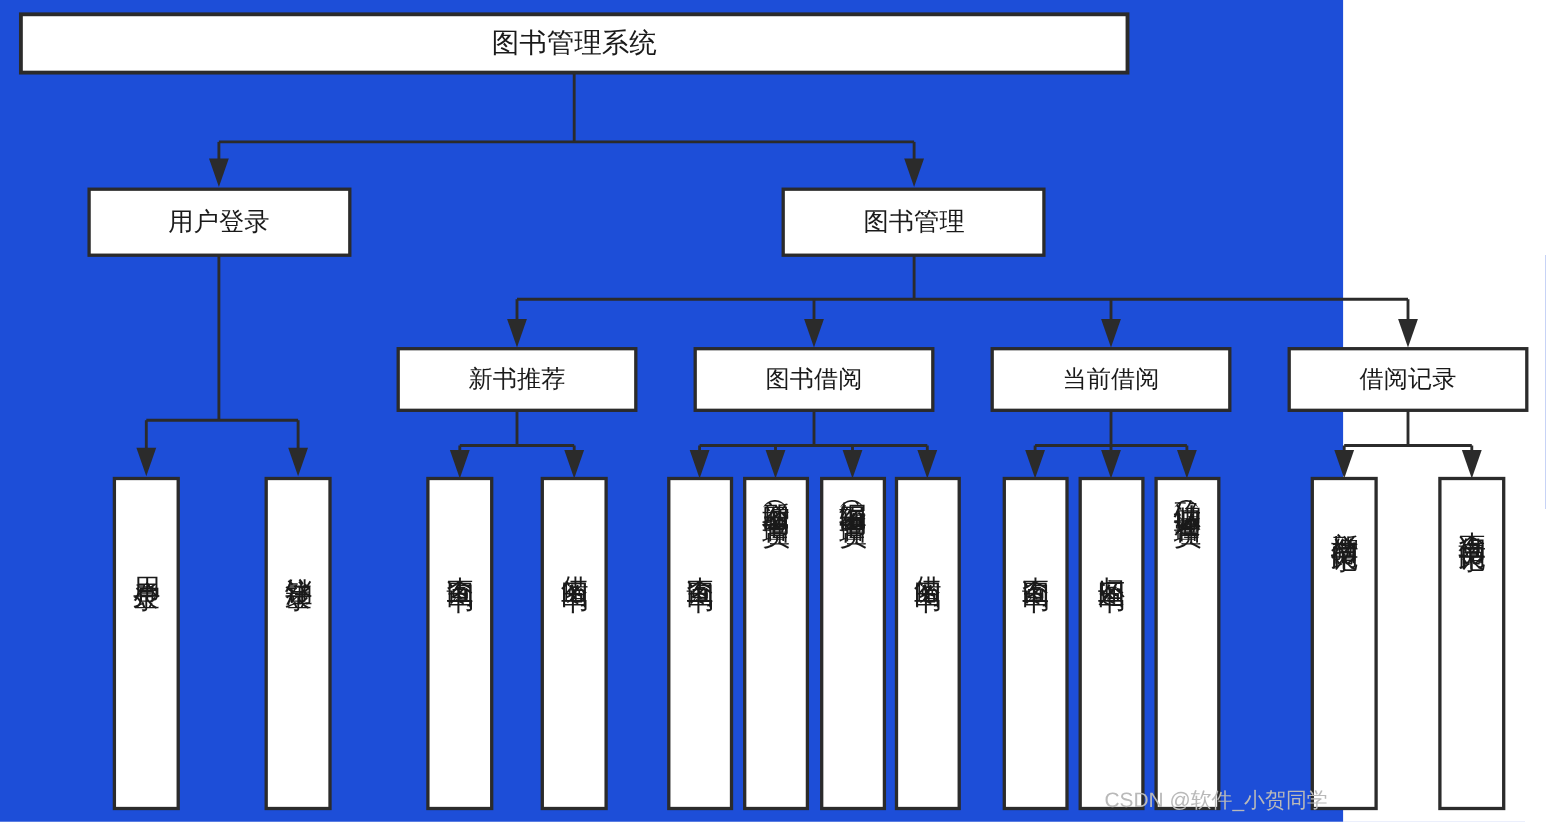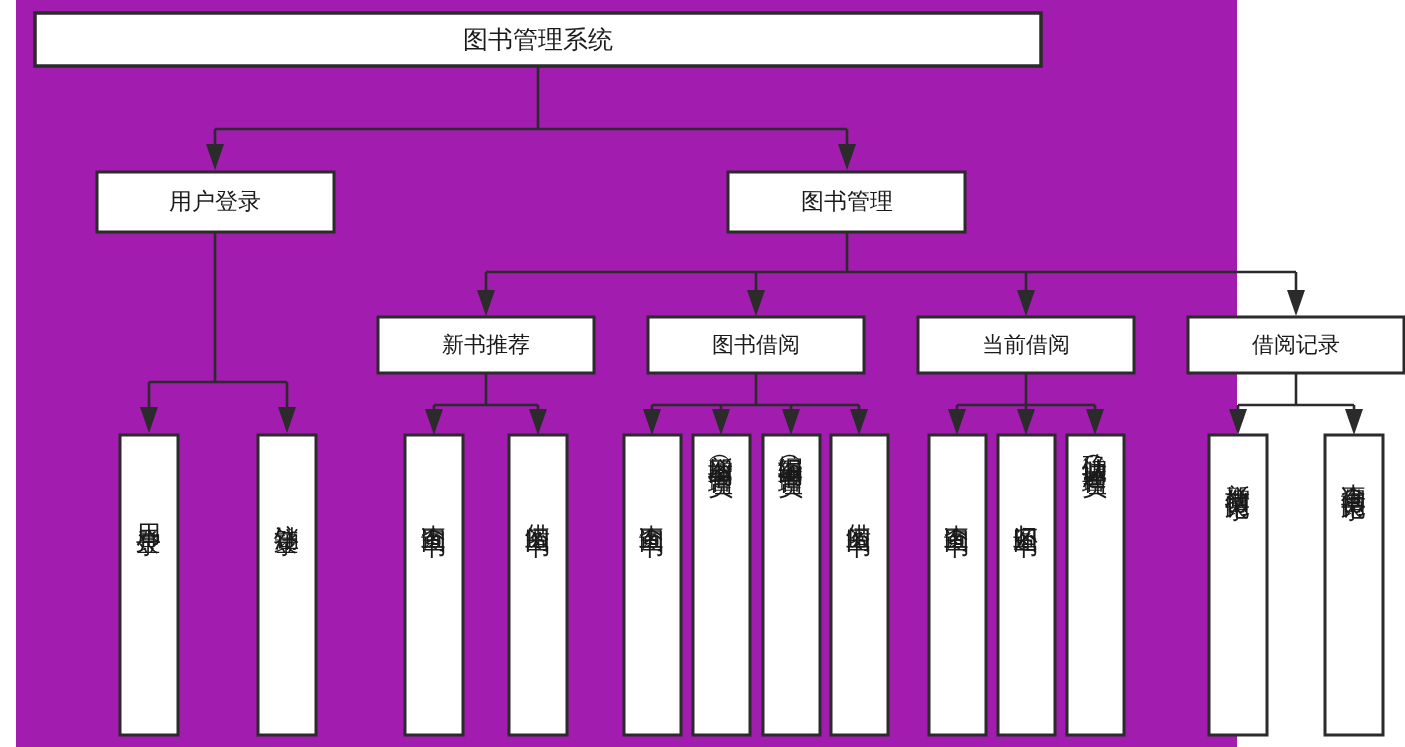--- a/index.html
+++ b/index.html
@@ -1,21 +1,21 @@
 <!DOCTYPE html>
 <html><head>
 <meta charset="utf-8">
 <style>
   html,body{margin:0;padding:0;background:#ffffff;}
   body{
     width:1405px;height:747px;
     font-family:"Liberation Sans","DejaVu Sans",sans-serif;
     overflow:hidden;
   }
-  #diagram-root{position:relative;width:1221px;height:747px;background:#a21caf;margin-left:16px;}
+  #diagram-root{position:relative;width:1221px;height:747px;background:#1d4ed8;}
   svg#flow{position:absolute;left:0;top:0;width:1405px;height:747px;}
   .node-box{fill:#ffffff;stroke:#2b2b2b;stroke-width:3;}
   .node-box.root{stroke-width:3.5;}
   .conn{stroke:#2b2b2b;stroke-width:2.6;fill:none;}
   .arrow-head{fill:#2b2b2b;stroke:none;}
   .node-label{
     font-family:"Liberation Sans","DejaVu Sans",sans-serif;
     fill:#1a1a1a;
     text-anchor:middle;
     dominant-baseline:middle;
@@ -249,14 +249,15 @@
       <rect class="node-box" x="1193" y="435" width="58" height="300"></rect>
       <text class="leaf-label" x="1222" y="472">新增借阅记录</text>
     </g>
     <g>
       <rect class="node-box" x="1309" y="435" width="58" height="300"></rect>
       <text class="leaf-label" x="1338" y="472">查询借阅记录</text>
     </g>
 
   </svg>
 
+  <div class="watermark">CSDN @软件_小贺同学</div>
 
 </div>
 
 </body></html>

